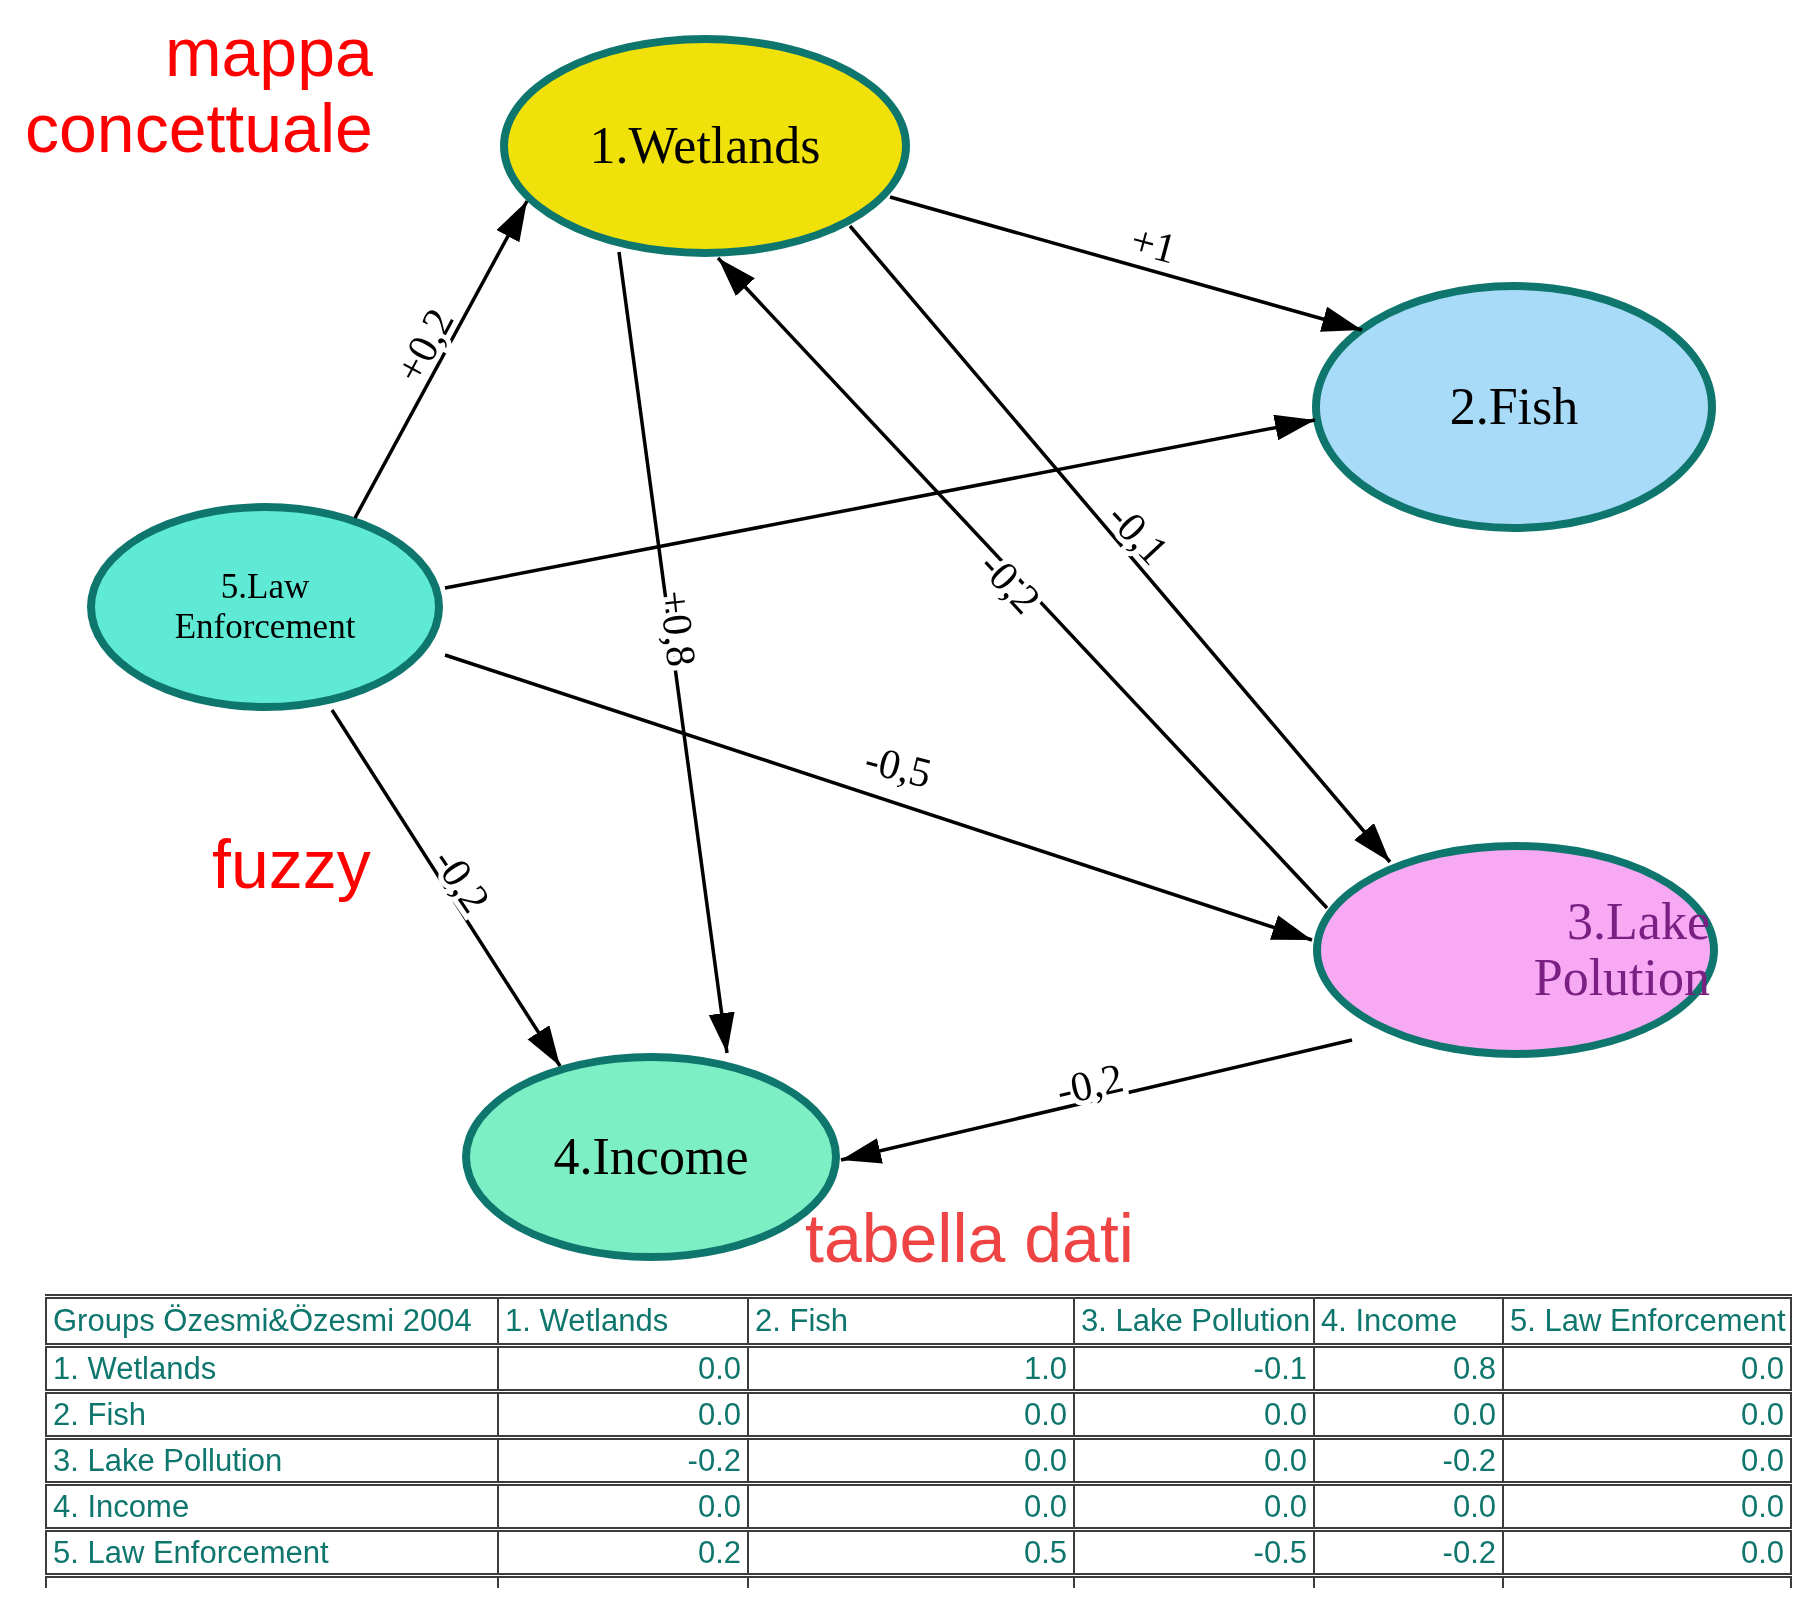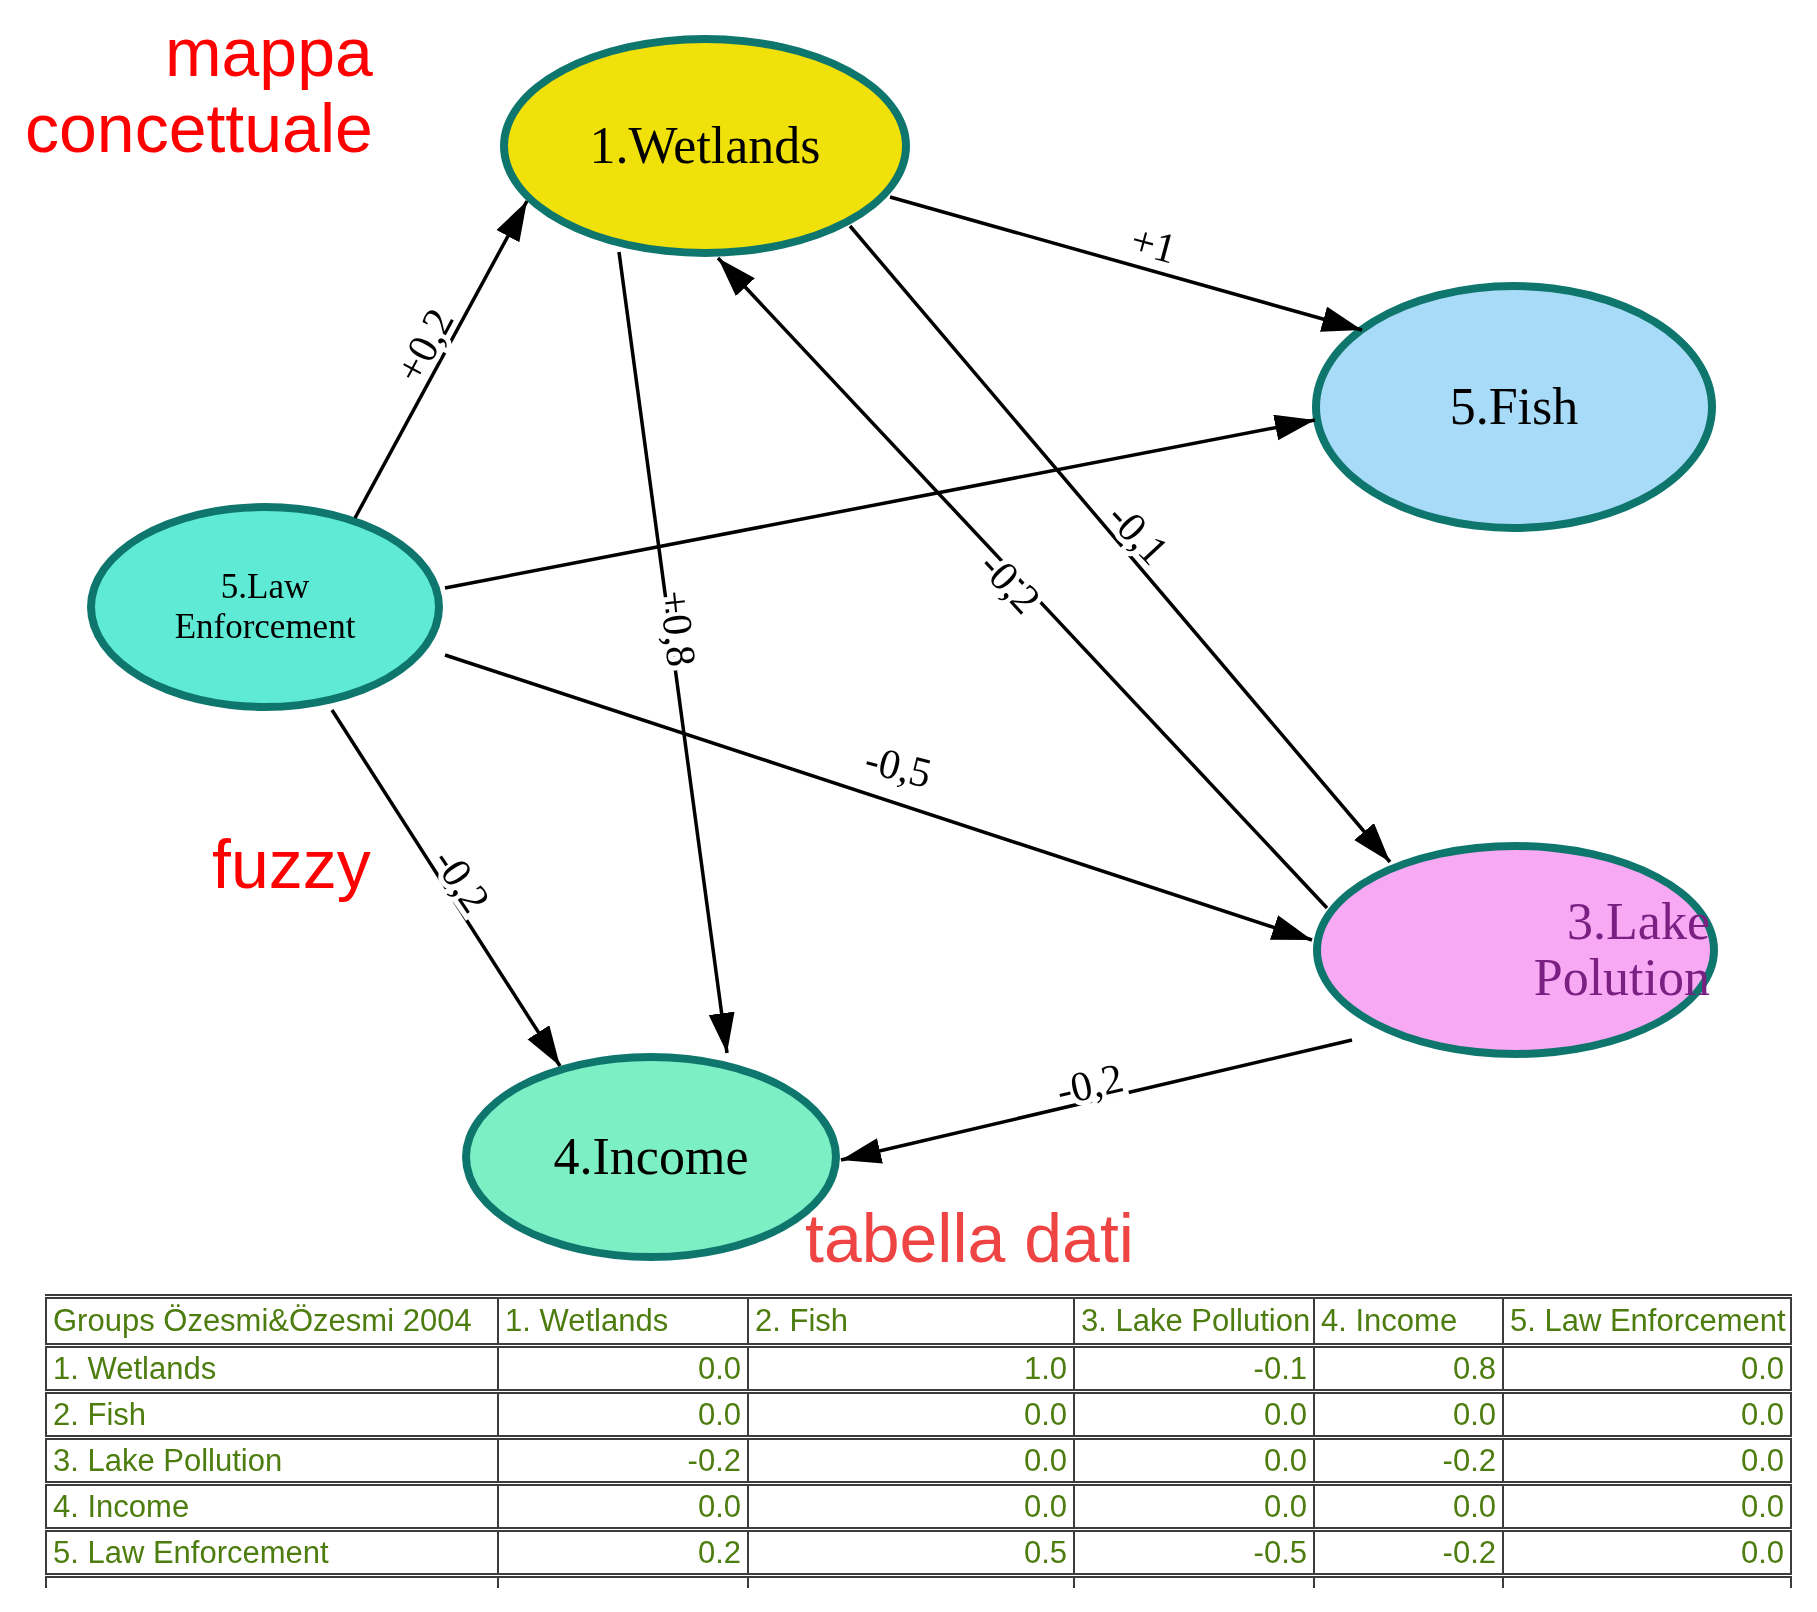--- a/index.html
+++ b/index.html
@@ -16,21 +16,21 @@
   .node .lbl{font-size:52px;line-height:56px;}
   .node-law .lbl{font-size:35px;line-height:40px;}
   
   #edges{position:absolute;left:0;top:0;pointer-events:none;}
   #edges line{stroke:#000;stroke-width:3.5;}
   .wlab{font-family:"Liberation Serif",serif;font-size:42px;fill:#000;
         stroke:#fff;stroke-width:10px;paint-order:stroke;text-anchor:middle;}
   
   #matrix{position:absolute;left:45px;top:1294px;width:1745px;
           border-collapse:collapse;table-layout:fixed;
-          font-size:31px;color:#4d7c0f;}
+          font-size:31px;color:#0f766e;}
   #matrix th,#matrix td{border-left:2px solid #3c3c3c;border-right:2px solid #3c3c3c;
           border-top:5px double #3c3c3c;border-bottom:5px double #3c3c3c;
           font-weight:normal;overflow:hidden;white-space:nowrap;padding:0 6px;}
   #matrix tr.hdr th{height:44px;text-align:left;}
   #matrix tr.datarow td{height:41px;}
   #matrix td.num{text-align:right;}
   #matrix td.rowlabel{text-align:left;}
   #matrix tr.partial td{height:10px;border-bottom:none;border-top:2px solid #3c3c3c;}
 </style>
 </head>
@@ -40,21 +40,21 @@
 
   <div class="annot" style="left: 25px; top: 14px; color: rgb(255, 0, 0);"><span>mappa</span><br><span>concettuale</span></div>
   <div class="annot" style="left: 212px; top: 826px; color: rgb(255, 0, 0);">fuzzy</div>
   <div class="annot" style="left: 805px; top: 1200px; color: #ef4444;">tabella dati</div>
 
   <div class="node" style="left: 500px; top: 35px; width: 410px; height: 222px; background-color: rgb(240, 225, 10);">
     <span class="lbl">1.Wetlands</span>
   </div>
 
   <div class="node" style="left: 1312px; top: 282px; width: 404px; height: 250px; background-color: rgb(168, 219, 247);">
-    <span class="lbl">5.Fish</span>
+    <span class="lbl">2.Fish</span>
   </div>
 
   <div class="node node-law" style="left: 87px; top: 503px; width: 356px; height: 208px; background-color: #5eead4;">
     <span class="lbl">5.Law</span>
     <span class="lbl">Enforcement</span>
   </div>
 
   <div class="node" style="left: 1313px; top: 842px; width: 405px; height: 216px; background-color: rgb(248, 169, 244); align-items: flex-end;">
     <span class="lbl" style="color: rgb(122, 32, 131);">3.Lake</span>
     <span class="lbl" style="color: rgb(122, 32, 131);">Polution</span>

